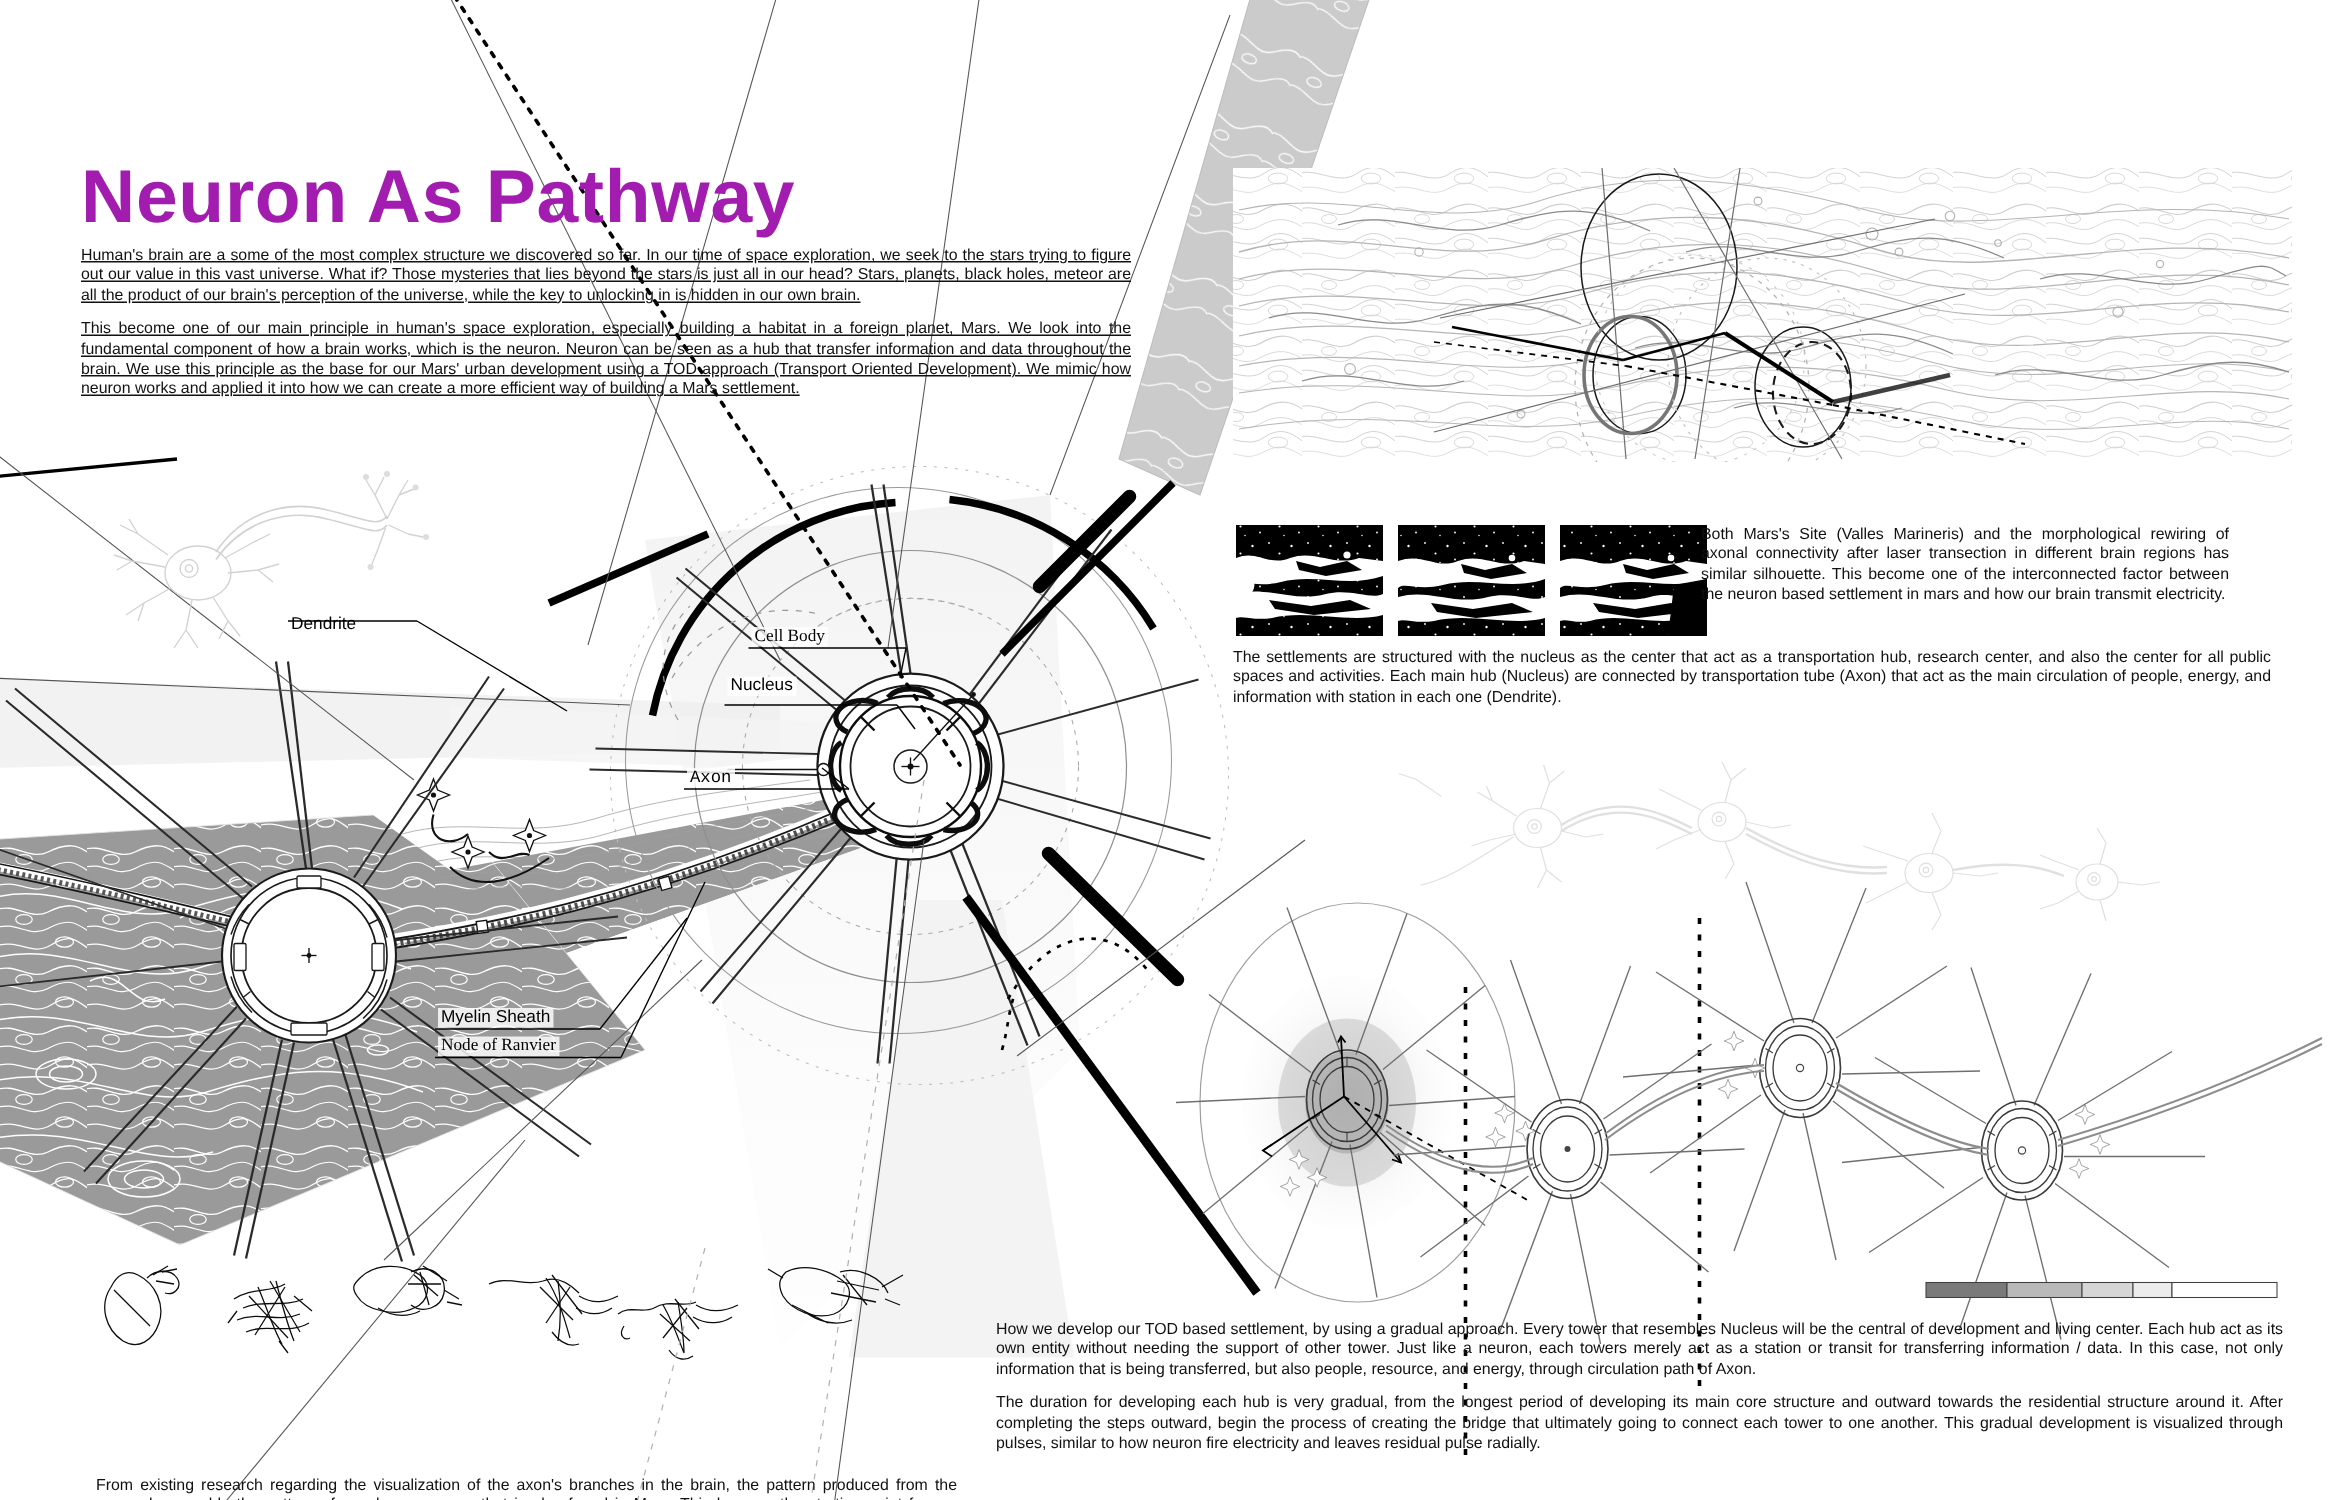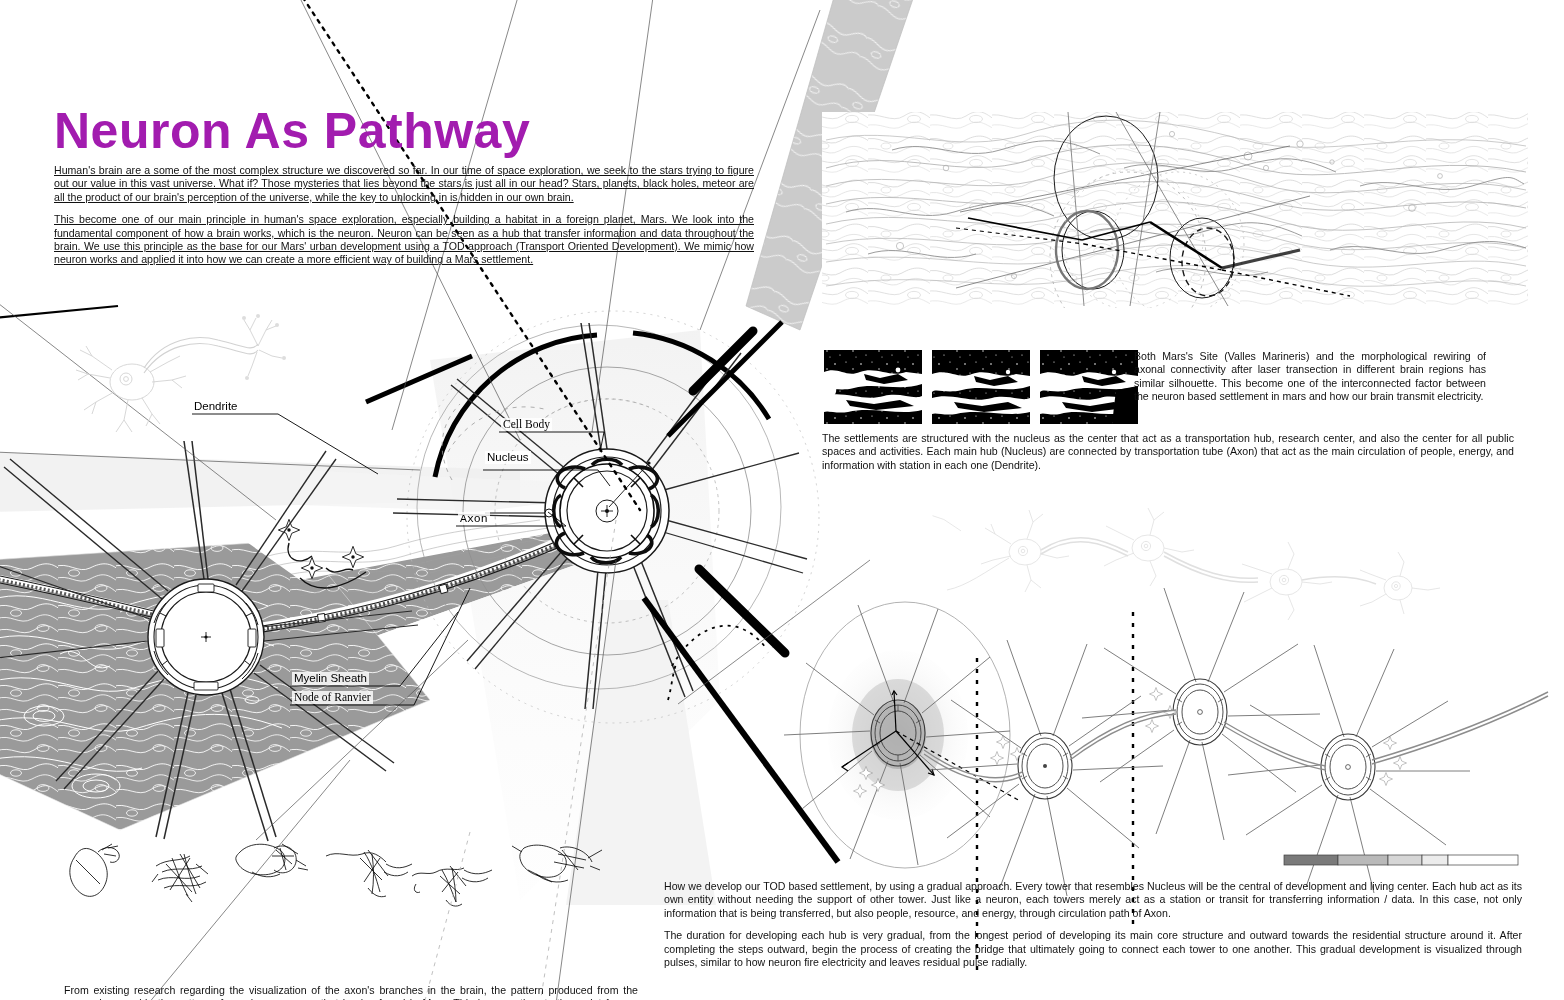--- a/index.html
+++ b/index.html
@@ -52,21 +52,21 @@
   
   .callout{
     position:absolute;
     font-size:11.5px;
     line-height:13px;
     color:#000;
     white-space:nowrap;
     background:rgba(255,255,255,0.82);
     padding:0 2px;
   }
-  #lbl-dendrite{left:192px; top:400px;}
+  #lbl-dendrite{left:192px; top:410px;}
   #lbl-cellbody{left:501px; top:418px;font-family:Liberation Serif, serif;}
   #lbl-nucleus{left:485px; top:451px;}
   #lbl-axon{left:458px; top:512px;font-family:Liberation Mono, monospace;}
   #lbl-myelin{left:292px; top:672px;text-align:center;}
   #lbl-ranvier{left:292px; top:691px;font-family:Liberation Serif, serif;}
 </style>
 </head>
 <body>
 
 <div id="board">

